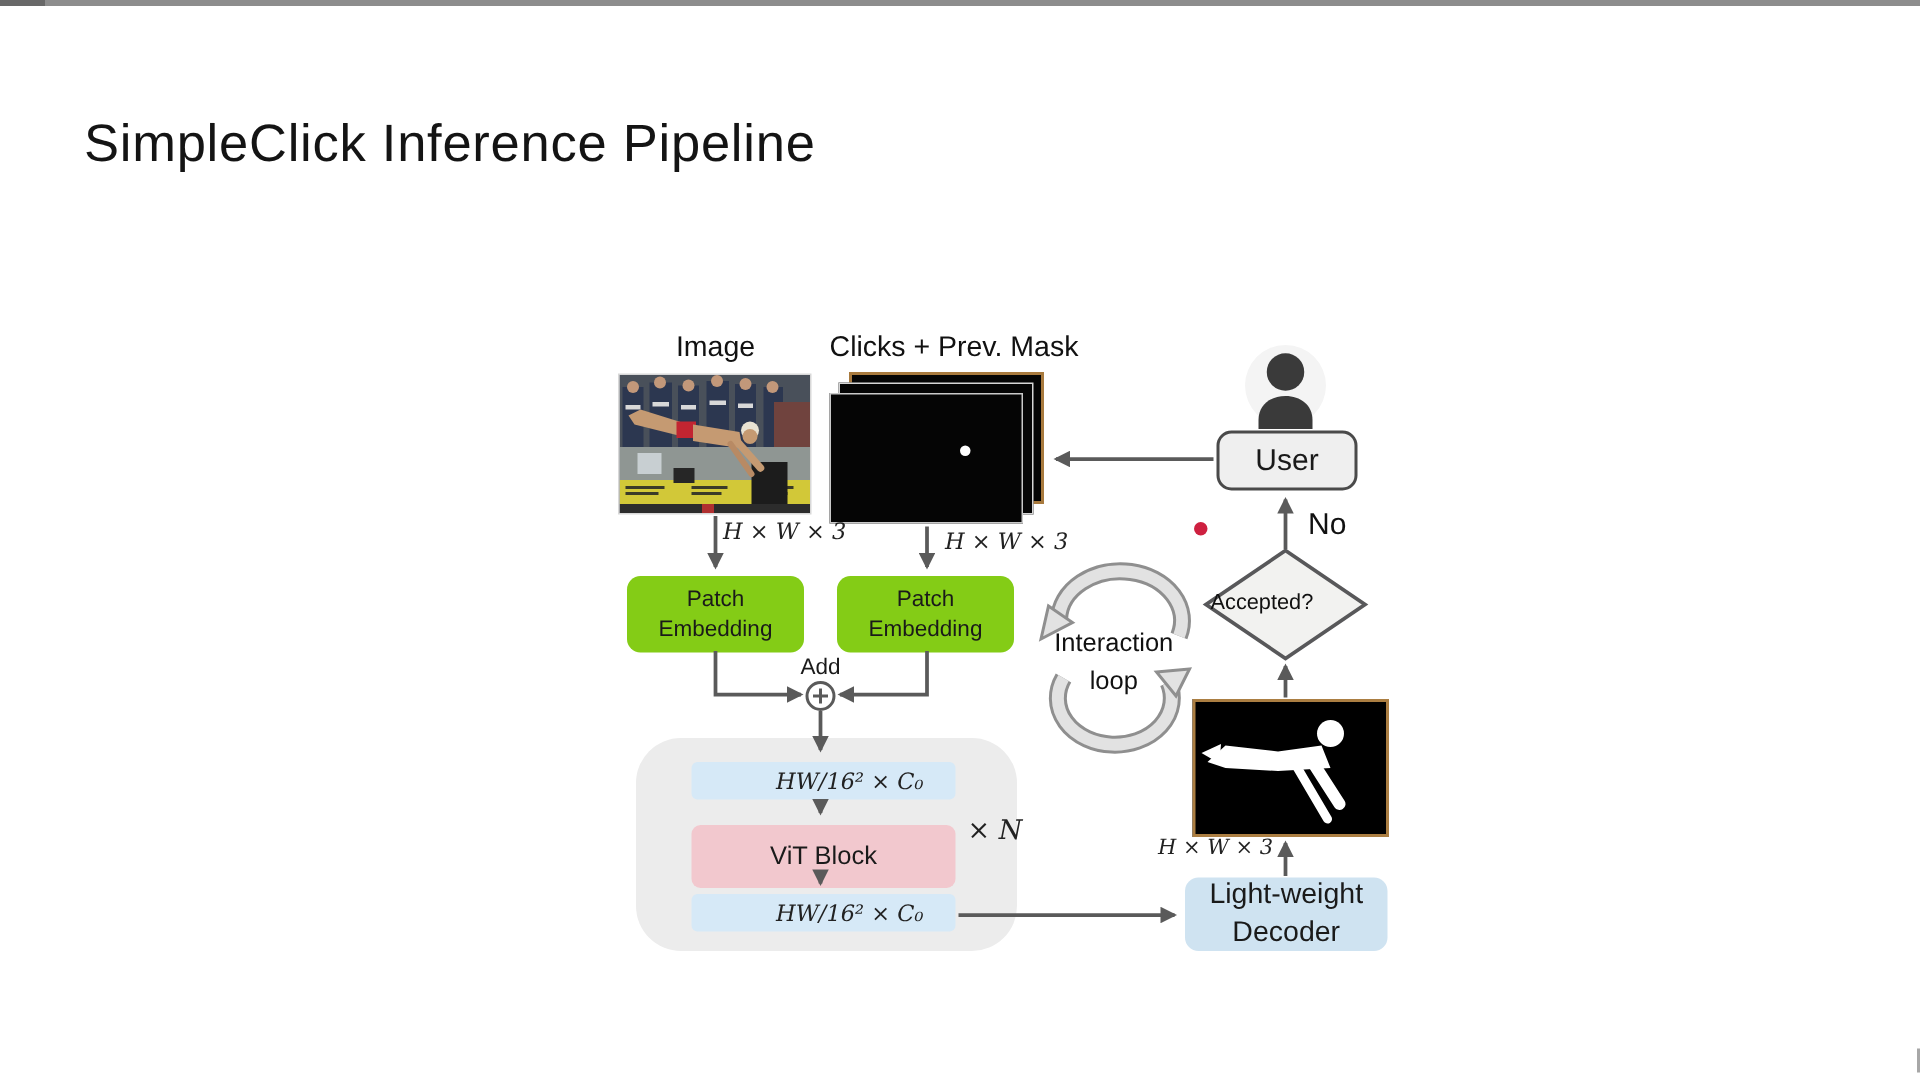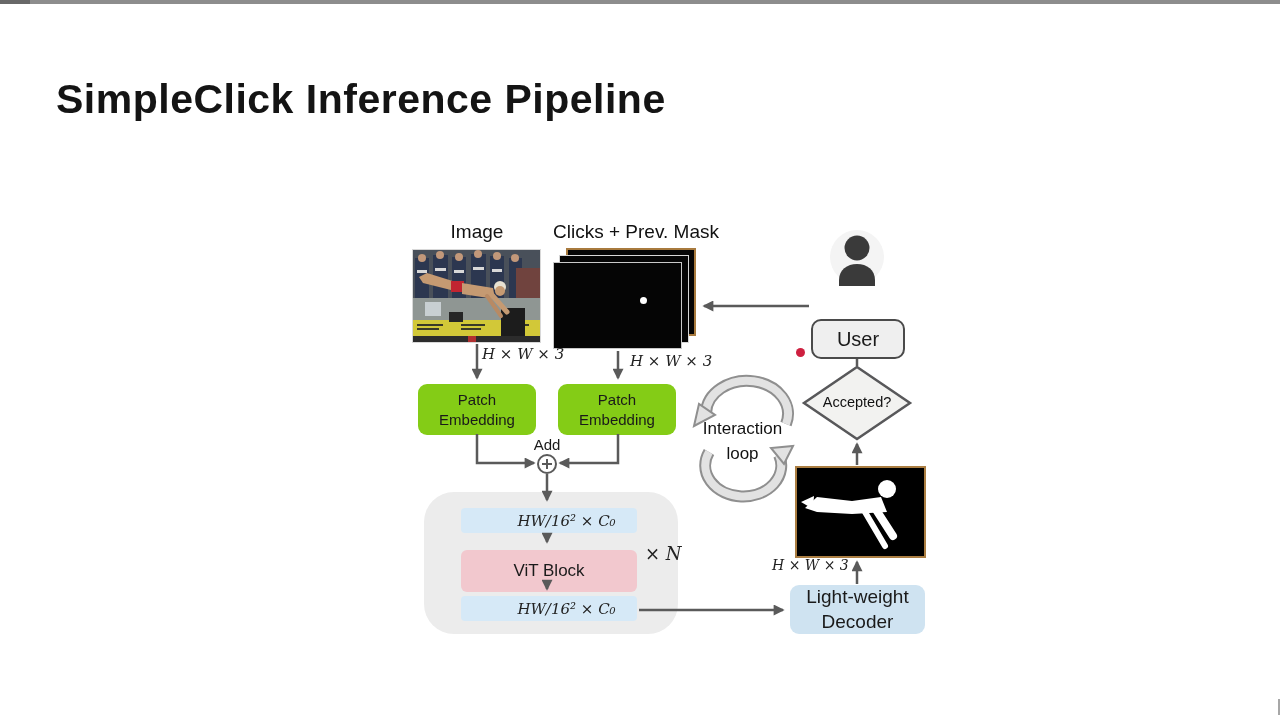--- a/index.html
+++ b/index.html
@@ -6,21 +6,21 @@
   body{
     width:1280px;height:720px;position:relative;background:#ffffff;overflow:hidden;
     font-family:"Liberation Sans",sans-serif;color:#1a1a1a;
   }
   .abs{position:absolute;}
   
   .top-bar{left:0;top:0;width:1280px;height:4px;background:#8d8d8d;}
   .top-bar-played{position:absolute;left:0;top:0;width:30px;height:4px;background:#686868;}
   .right-edge-mark{right:0;top:699px;width:2px;height:16px;background:#8a8a8a;opacity:.75;}
   
-  .title{left:56px;top:76px;font-size:41px;font-weight:700;margin:0;color:#141414;letter-spacing:0.5px;}
+  .title{left:56px;top:76px;font-size:35px;font-weight:400;margin:0;color:#141414;letter-spacing:0.5px;}
   
   .col-label{top:221px;height:24px;font-size:19px;text-align:center;color:#111;}
   .image-label{left:427px;width:100px;}
   .clicks-label{left:541px;width:190px;}
   
   .photo{left:413px;top:250px;width:127px;height:92px;background:#48505c;outline:1px solid #d8d8d8;}
   
   .frame{position:absolute;box-sizing:border-box;background:#050505;}
   .frame.back{left:566px;top:248px;width:130px;height:88px;border:2px solid #a87a3e;}
   .frame.mid{left:559px;top:255px;width:130px;height:88px;border:1px solid #d6d6d6;}
@@ -40,23 +40,23 @@
   .add-label{left:517px;top:436px;width:60px;font-size:15px;text-align:center;}
   .gray-container{left:424px;top:492px;width:254px;height:142px;background:#ececec;border-radius:30px;}
   .token-bar{left:461px;width:176px;height:25px;background:#d6e9f7;border-radius:4px;font-size:15px;padding-left:35px;}
   .token-top{top:508px;}
   .token-bottom{top:596px;}
   .vit-bar{left:461px;top:550px;width:176px;height:42px;background:#f2c8ce;border-radius:6px;font-size:17px;}
   .decoder-box{left:790px;top:585px;width:135px;height:49px;background:#cfe3f1;border-radius:9px;font-size:19px;line-height:1.3;}
   
   .mask{left:795px;top:466px;width:127px;height:88px;background:#000;border:2px solid #ab7e42;box-sizing:content-box;}
   
-  .decision-label{left:807px;top:394px;width:100px;text-align:center;font-size:14.5px;color:#111;}
+  .decision-label{left:807px;top:394px;width:100px;font-size:14.5px;color:#111;}
   .no-label{left:872px;top:339px;font-size:20px;color:#111;}
-  .user-box{left:811px;top:287px;width:94px;height:40px;background:#efefef;border:2.5px solid #4a4a4a;border-radius:10px;font-size:20px;margin-top:32px;}
+  .user-box{left:811px;top:287px;width:94px;height:40px;background:#efefef;border:2.5px solid #4a4a4a;border-radius:10px;font-size:20px;}
   
   .red-dot{left:796px;top:348px;width:9px;height:9px;border-radius:50%;background:#ce2040;}
   
   .loop-label{left:690px;top:417px;width:105px;text-align:center;font-size:17px;line-height:1.45;color:#111;}
   svg.overlay{left:0;top:0;width:1280px;height:720px;pointer-events:none;}
 </style>
 </head>
 <body>
 
 <div class="abs top-bar">

